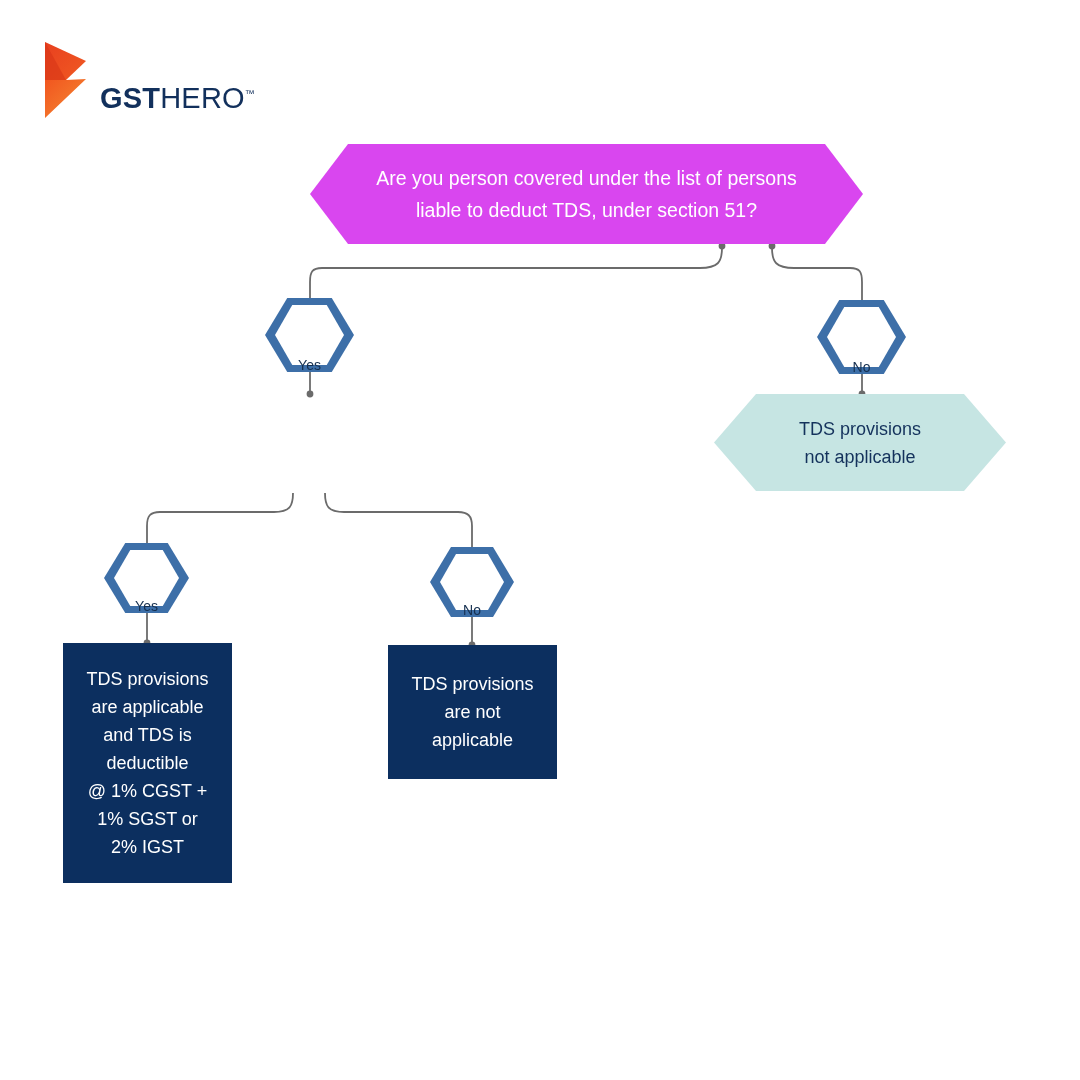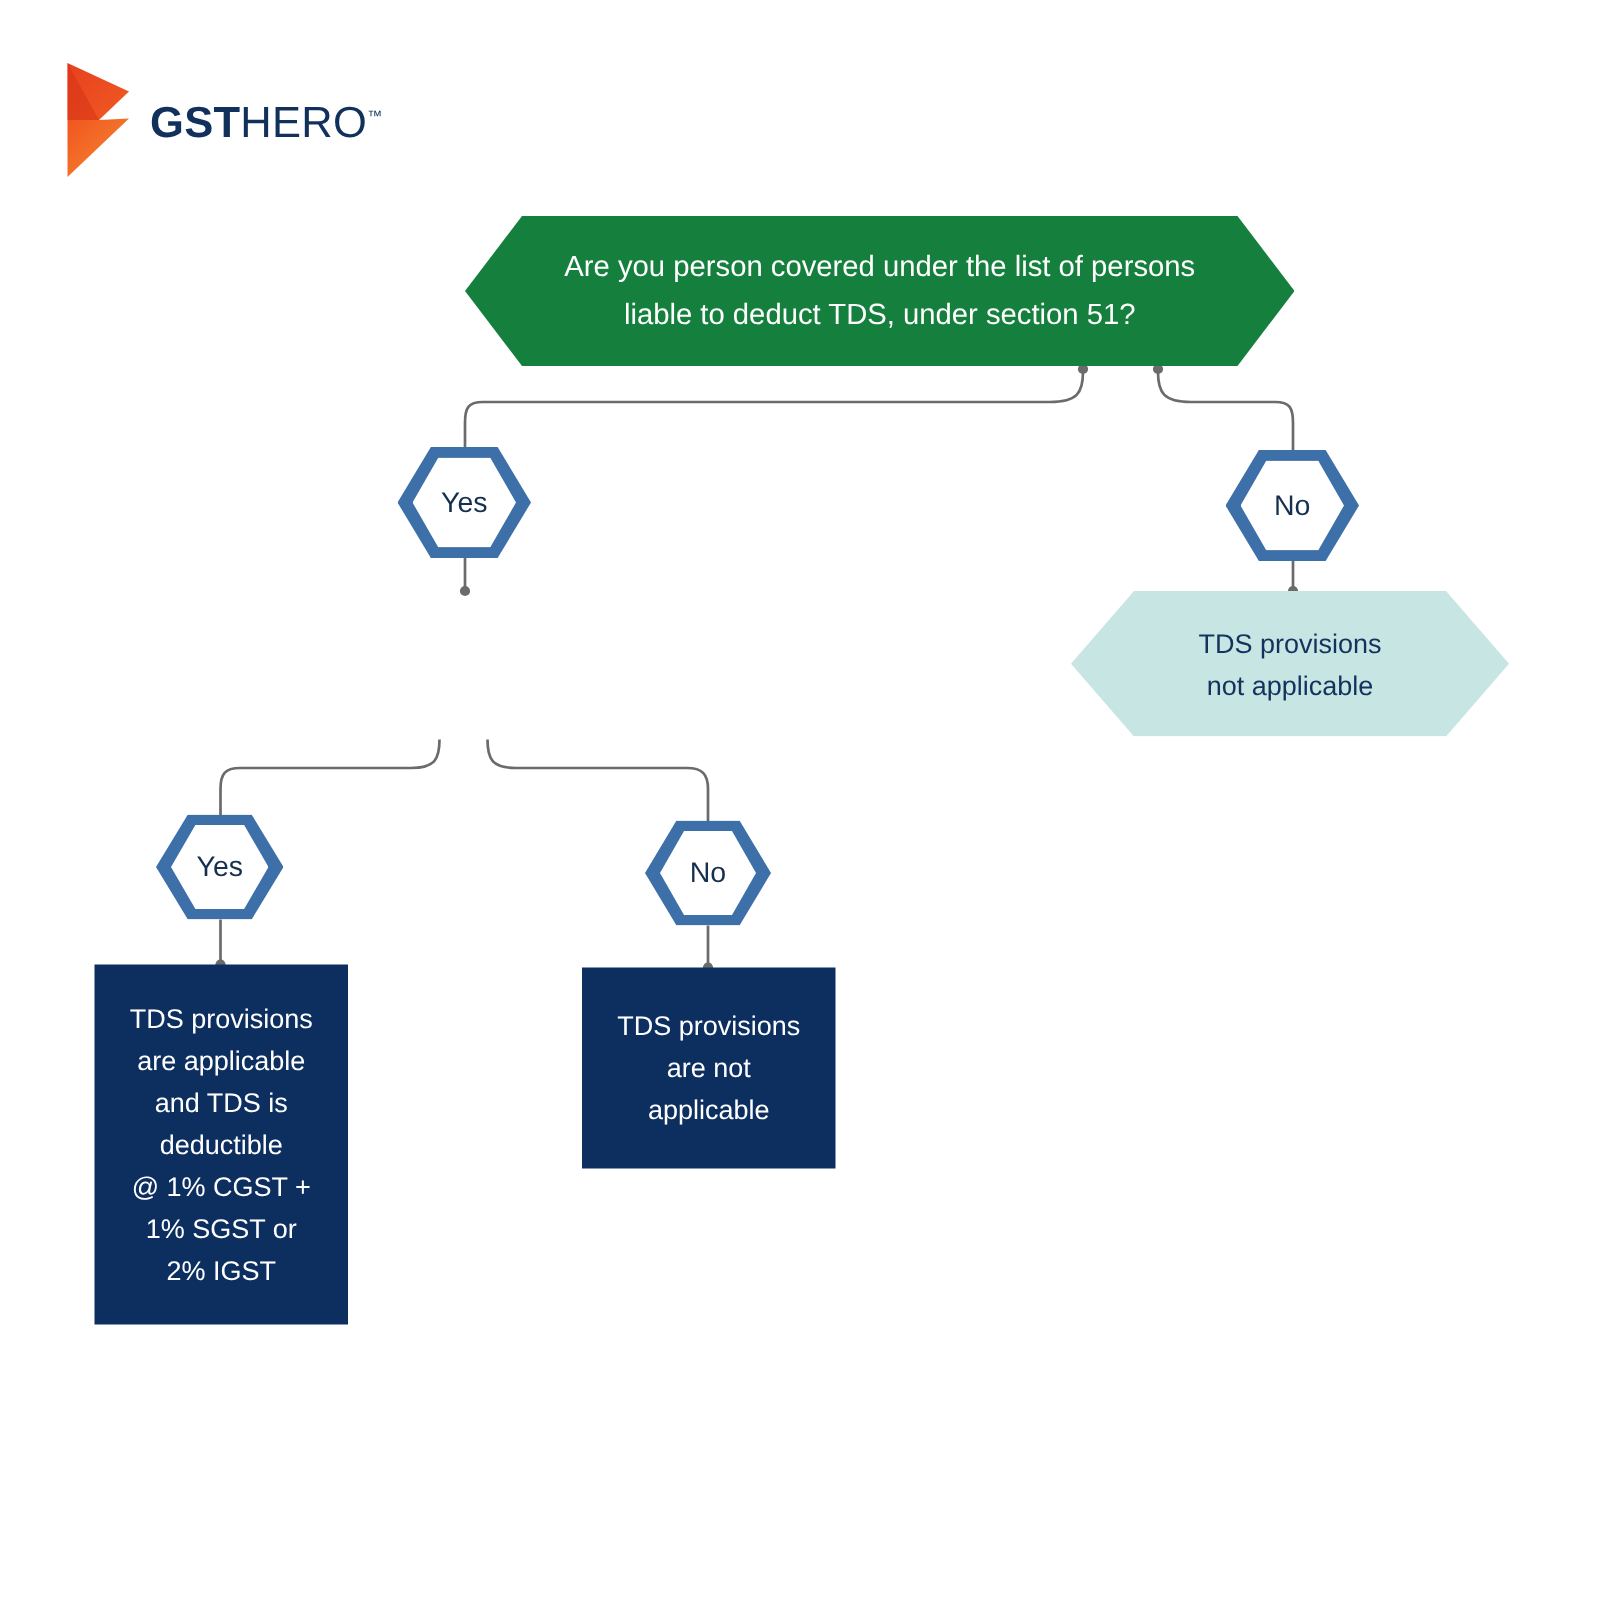--- a/index.html
+++ b/index.html
@@ -35,21 +35,21 @@
     height: 78px;
     flex: 0 0 auto;
   }
   #logo-text {
     font-size: 29px;
     letter-spacing: 0.2px;
     color: #12305c;
     line-height: 1;
     white-space: nowrap;
     position: relative;
-    top: 2px;
+    top: 18px;
   }
   #logo-text .lt-gst {
     font-weight: bold;
   }
   #logo-text .lt-hero {
     font-weight: normal;
   }
   #logo-text .lt-tm {
     font-size: 10px;
     vertical-align: super;
@@ -69,21 +69,21 @@
     display: block;
     white-space: pre-line;
   }
 
   
   #node-q1 {
     left: 310px;
     top: 144px;
     width: 553px;
     height: 100px;
-    background: #15803d;
+    background: #d946ef;
     clip-path: polygon(0% 50%, 38px 0%, calc(100% - 38px) 0%, 100% 50%, calc(100% - 38px) 100%, 38px 100%);
     color: #ffffff;
     font-size: 19.5px;
     line-height: 32px;
   }
 
   
   .hex-teal {
     background: #c6e5e3;
     color: #14325c;
@@ -120,22 +120,23 @@
   #node-res-no {
     left: 388px;
     top: 645px;
     width: 169px;
     height: 134px;
   }
 
   
   .hex-dec {
     color: #152f4f;
-    font-size: 19px;
+    font-size: 14px;
     line-height: 1;
+    align-items: flex-end;
   }
   .hex-dec .hex-outer {
     position: absolute;
     inset: 0;
     background: #3d6fa8;
     clip-path: polygon(0% 50%, 25% 0%, 75% 0%, 100% 50%, 75% 100%, 25% 100%);
   }
   .hex-dec .hex-inner {
     position: absolute;
     inset: 7px 10px;

